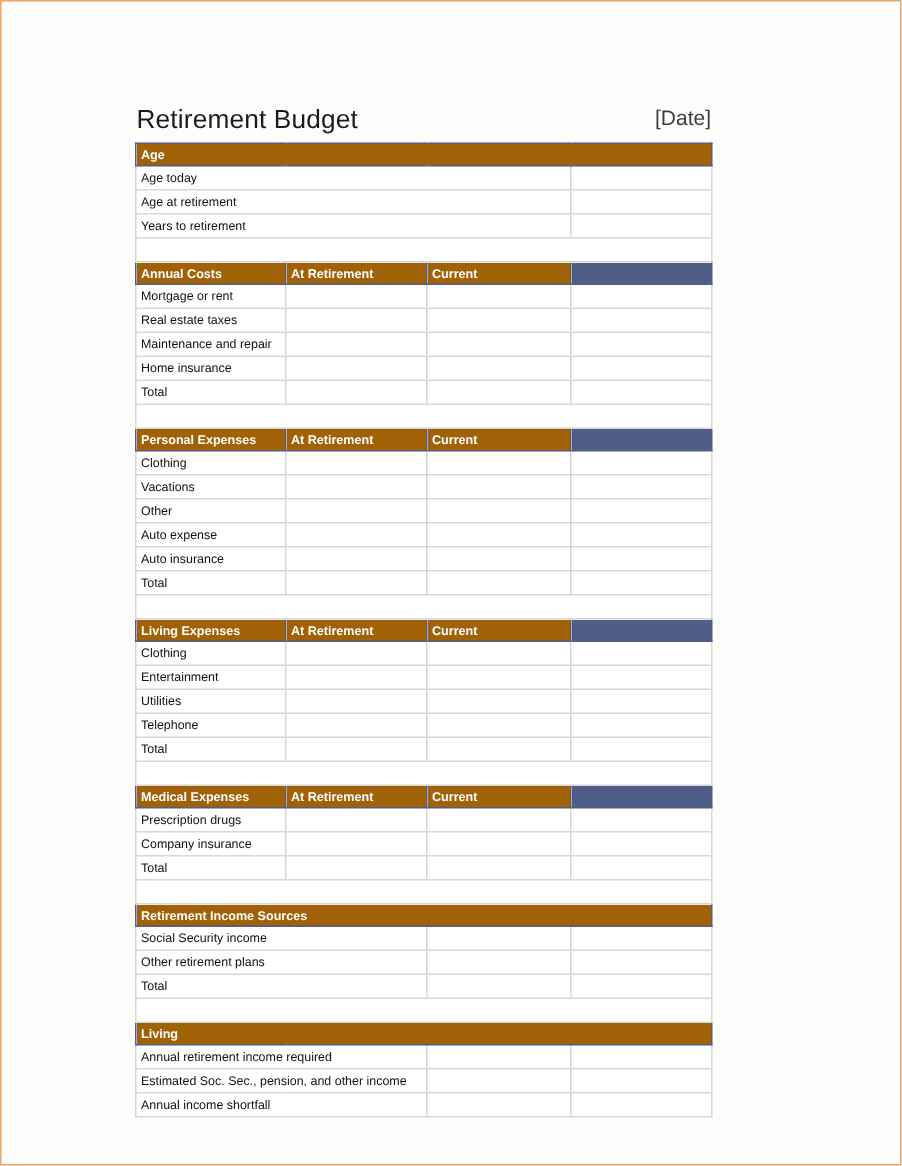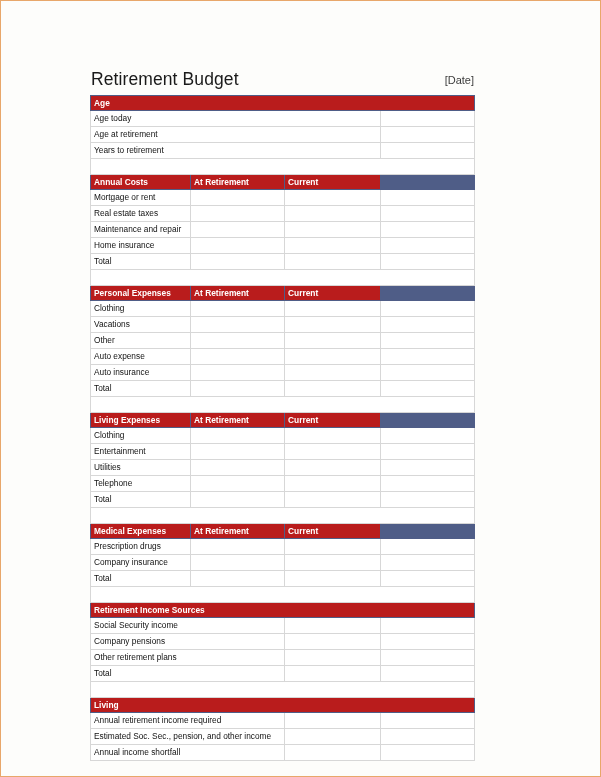--- a/index.html
+++ b/index.html
@@ -39,21 +39,21 @@
   .doc-title {
     font-size: 17.5px;
     color: #1a1a1a;
     font-weight: normal;
     letter-spacing: 0.1px;
     line-height: 20px;
     margin: 0;
     padding-left: 1px;
   }
   .doc-date {
-    font-size: 11px;
+    font-size: 14px;
     color: #3c3c3c;
     padding-bottom: 3px;
   }
 
   table.budget {
     border-collapse: collapse;
     width: 384px;
     table-layout: fixed;
   }
   table.budget td {
@@ -63,21 +63,21 @@
     color: #111111;
     border: 1px solid #d7d7d7;
     background: #ffffff;
     vertical-align: middle;
     line-height: 13px;
     overflow: hidden;
     white-space: nowrap;
   }
   
   tr.section-hdr td {
-    background: #b91c1c;
+    background: #a16207;
     color: #ffffff;
     font-weight: bold;
     font-size: 8.4px;
     border: 1px solid #4f5d87;
     border-bottom: 1px solid #3f4b६e;
     height: 14px;
   }
   tr.section-hdr td.hdr-blank {
     background: #4f5d87;
   }
@@ -284,25 +284,20 @@
           </tr>
           <tr class="section-hdr">
             <td colspan="4">Retirement Income Sources</td>
           </tr>
           <tr>
             <td colspan="2">Social Security income</td>
             <td class="gray"></td>
             <td class="gray"></td>
           </tr>
           <tr>
-            <td colspan="2">Company pensions</td>
-            <td class="gray"></td>
-            <td class="gray"></td>
-          </tr>
-          <tr>
             <td colspan="2">Other retirement plans</td>
             <td class="gray"></td>
             <td class="gray"></td>
           </tr>
           <tr>
             <td colspan="2">Total</td>
             <td class="gray"></td>
             <td class="gray"></td>
           </tr>
           <tr class="spacer-row">

